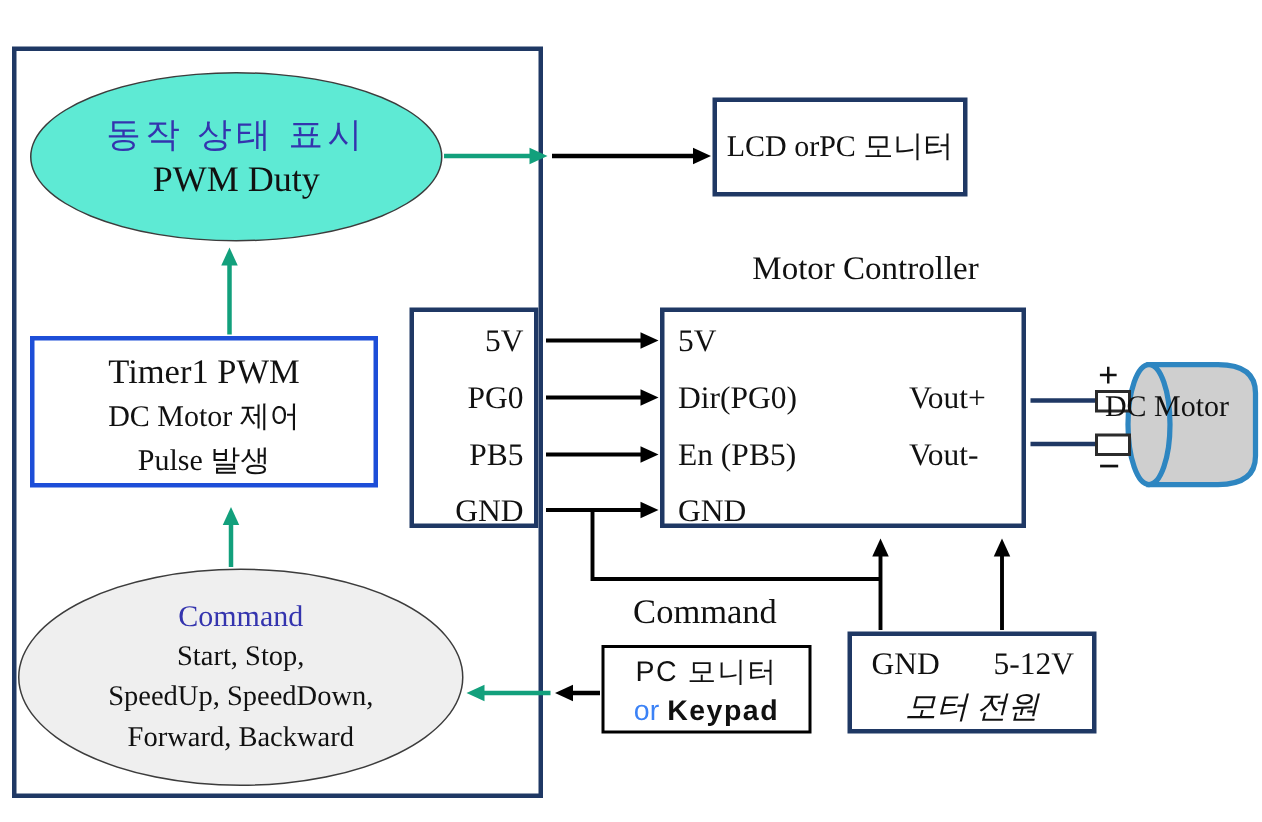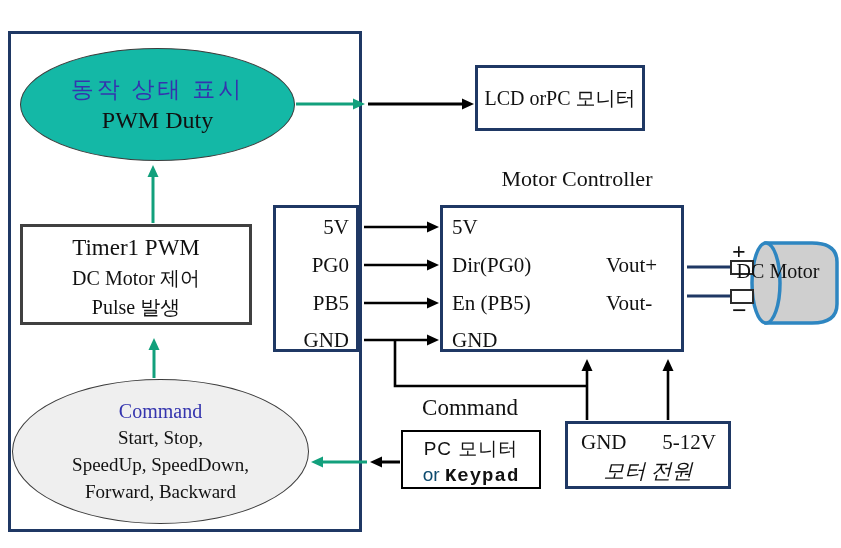--- a/index.html
+++ b/index.html
@@ -10,26 +10,26 @@
   .abs{position:absolute;}
   .box{position:absolute;background:#ffffff;box-sizing:border-box;}
   .center{text-align:center;}
 
   
   #atmega-box{left:8px;top:31px;width:354px;height:501px;border:3px solid #1F3864;background:transparent;z-index:1;}
   #atmega-title{left:60px;top:1px;width:230px;font-size:25px;z-index:5;}
 
   
   #status-ellipse{left:20px;top:48px;width:273px;height:111px;border:1.5px solid #3c3c3c;border-radius:50%;
-    background:#14b8a6;display:flex;flex-direction:column;justify-content:center;align-items:center;z-index:2;}
+    background:#5eead4;display:flex;flex-direction:column;justify-content:center;align-items:center;z-index:2;}
   #status-line1{font-size:23px;color:#3434AE;letter-spacing:3px;line-height:30px;}
   #status-line2{font-size:24px;color:#111;line-height:30px;}
 
   
-  #timer-box{left:20px;top:224px;width:232px;height:101px;border:3px solid #404040;padding-top:5px;z-index:2;}
+  #timer-box{left:20px;top:224px;width:232px;height:101px;border:3px solid #1d4ed8;padding-top:5px;z-index:2;}
   #timer-line1{font-size:23px;line-height:31px;}
   #timer-line2{font-size:20px;line-height:30px;text-align:center;}
   #timer-line3{font-size:20px;line-height:28px;}
 
   
   #command-ellipse{left:12px;top:379px;width:295px;height:143px;border:1.4px solid #3c3c3c;border-radius:50%;
     background:#EFEFEF;display:flex;flex-direction:column;justify-content:center;align-items:center;z-index:2;}
   #command-ellipse .title{font-size:20px;color:#3434AE;line-height:26px;}
   #command-ellipse .row{font-size:19px;line-height:27px;}
 
@@ -57,22 +57,22 @@
   #power-box{left:565px;top:421px;width:166px;height:68px;border:3px solid #1F3864;z-index:2;}
   #power-row1{display:flex;justify-content:space-between;padding:4px 12px 0 13px;font-size:21px;line-height:28px;}
   #power-row2{text-align:center;font-size:21px;line-height:30px;font-style:italic;}
 
   
   #command-input-label{left:400px;top:395px;width:140px;font-size:23px;z-index:5;}
   #keypad-box{left:401px;top:430px;width:140px;height:59px;border:2px solid #000;z-index:2;
     font-family:"Liberation Sans", sans-serif;text-align:center;padding-top:3px;}
   #keypad-box .l1{font-size:19px;line-height:27px;letter-spacing:1px;}
   #keypad-box .l2{font-size:19px;line-height:25px;}
-  #keypad-box .or{color:#0c4a6e;text-align:right;}
-  #keypad-box .kp{font-weight:bold;letter-spacing:1px;font-family:Liberation Mono, monospace;}
+  #keypad-box .or{color:#3b82f6;text-align:right;}
+  #keypad-box .kp{font-weight:bold;letter-spacing:1px;}
 
   #wires{position:absolute;left:0;top:0;z-index:4;pointer-events:none;}
 </style>
 </head>
 <body>
 
 <div id="canvas">
 
   <div class="box" id="atmega-box"></div>
 

